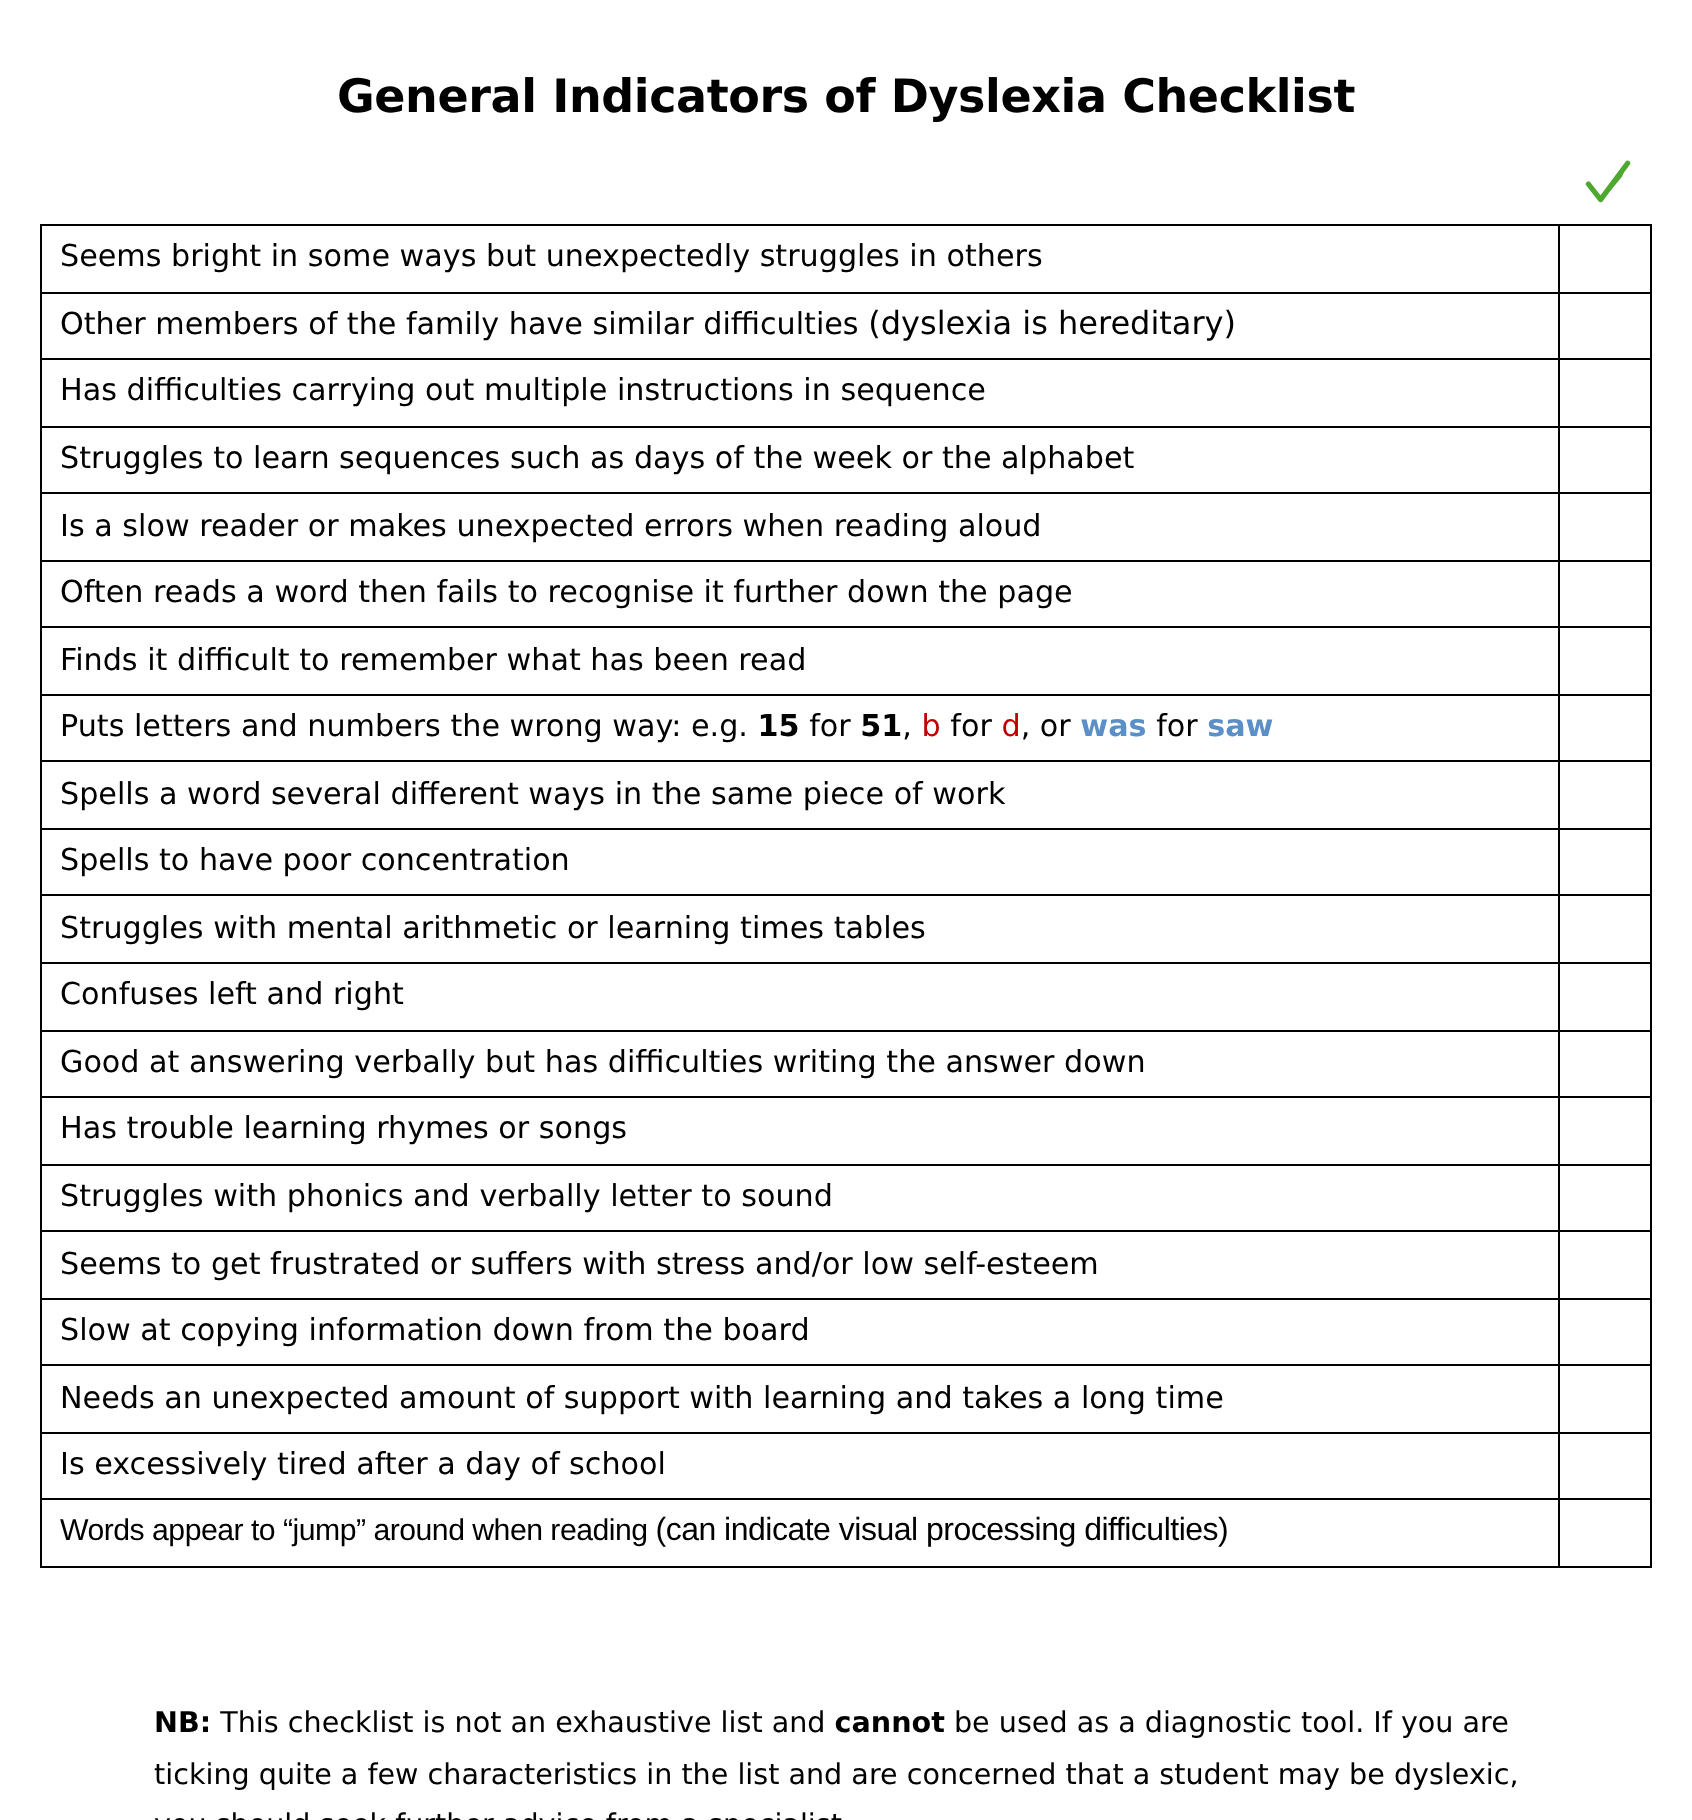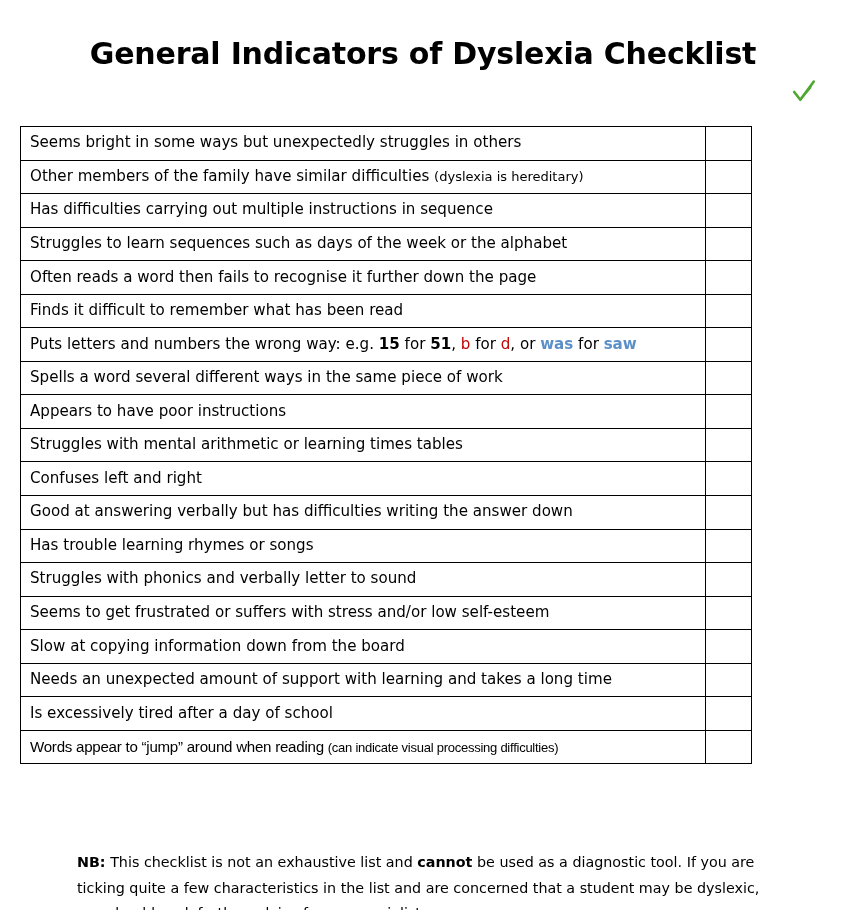--- a/index.html
+++ b/index.html
@@ -18,21 +18,21 @@
 
   
   #page-title {
     position: absolute;
     top: 36px;
     left: 0;
     width: 846px;
     text-align: center;
     font-family: "DejaVu Sans", sans-serif;
     font-weight: bold;
-    font-size: 30px;
+    font-size: 23px;
     letter-spacing: -0.2px;
     color: #000000;
     white-space: nowrap;
   }
 
   
   #tick-header {
     position: absolute;
     top: 74px;
     left: 781px;
@@ -41,22 +41,22 @@
     display: flex;
     align-items: center;
     justify-content: center;
   }
   #tick-header svg { display: block; }
 
   
   #checklist-table {
     position: absolute;
     left: 20px;
-    top: 126px;
-    width: 732px;
+    top: 112px;
+    width: 806px;
     border-collapse: collapse;
     table-layout: fixed;
   }
   #checklist-table td {
     border: 1.3px solid #000000;
     padding: 0 0 0 9px;
     height: 32.55px;
     vertical-align: middle;
     font-family: "DejaVu Sans", "Liberation Sans", sans-serif;
     font-size: 15.1px;
@@ -69,21 +69,21 @@
     width: 45px;
     padding: 0;
   }
   
   #checklist-table td.condensed {
     font-family: Liberation Sans, sans-serif;
     font-stretch: condensed;
     letter-spacing: -0.25px;
   }
   .note-small {
-    font-size: 13px;
+    font-size: 16px;
   }
   .bold { font-weight: bold; }
   .red { color: #C00000; }
   .blue { color: #5B8FC7; font-weight: bold; }
 
   
   #nb-note {
     position: absolute;
     left: 77px;
     top: 836px;
@@ -121,37 +121,41 @@
       </tr>
       <tr>
         <td><span>Has difficulties carrying out multiple instructions in sequence</span></td>
         <td class="tick-cell"></td>
       </tr>
       <tr>
         <td><span>Struggles to learn sequences such as days of the week or the alphabet</span></td>
         <td class="tick-cell"></td>
       </tr>
       <tr>
+        <td><span>Is a slow reader or makes unexpected errors when reading aloud</span></td>
+        <td class="tick-cell"></td>
+      </tr>
+      <tr>
         <td><span>Often reads a word then fails to recognise it further down the page</span></td>
         <td class="tick-cell"></td>
       </tr>
       <tr>
         <td><span>Finds it difficult to remember what has been read</span></td>
         <td class="tick-cell"></td>
       </tr>
       <tr>
         <td><span>Puts letters and numbers the wrong way: e.g. </span><span class="bold">15</span><span> for </span><span class="bold">51</span><span>, </span><span class="red">b</span><span> for </span><span class="red">d</span><span>, or </span><span class="blue">was</span><span> for </span><span class="blue">saw</span></td>
         <td class="tick-cell"></td>
       </tr>
       <tr>
         <td><span>Spells a word several different ways in the same piece of work</span></td>
         <td class="tick-cell"></td>
       </tr>
       <tr>
-        <td><span>Appears to have poor instructions</span></td>
+        <td><span>Spells to have poor concentration</span></td>
         <td class="tick-cell"></td>
       </tr>
       <tr>
         <td><span>Struggles with mental arithmetic or learning times tables</span></td>
         <td class="tick-cell"></td>
       </tr>
       <tr>
         <td><span>Confuses left and right</span></td>
         <td class="tick-cell"></td>
       </tr>

